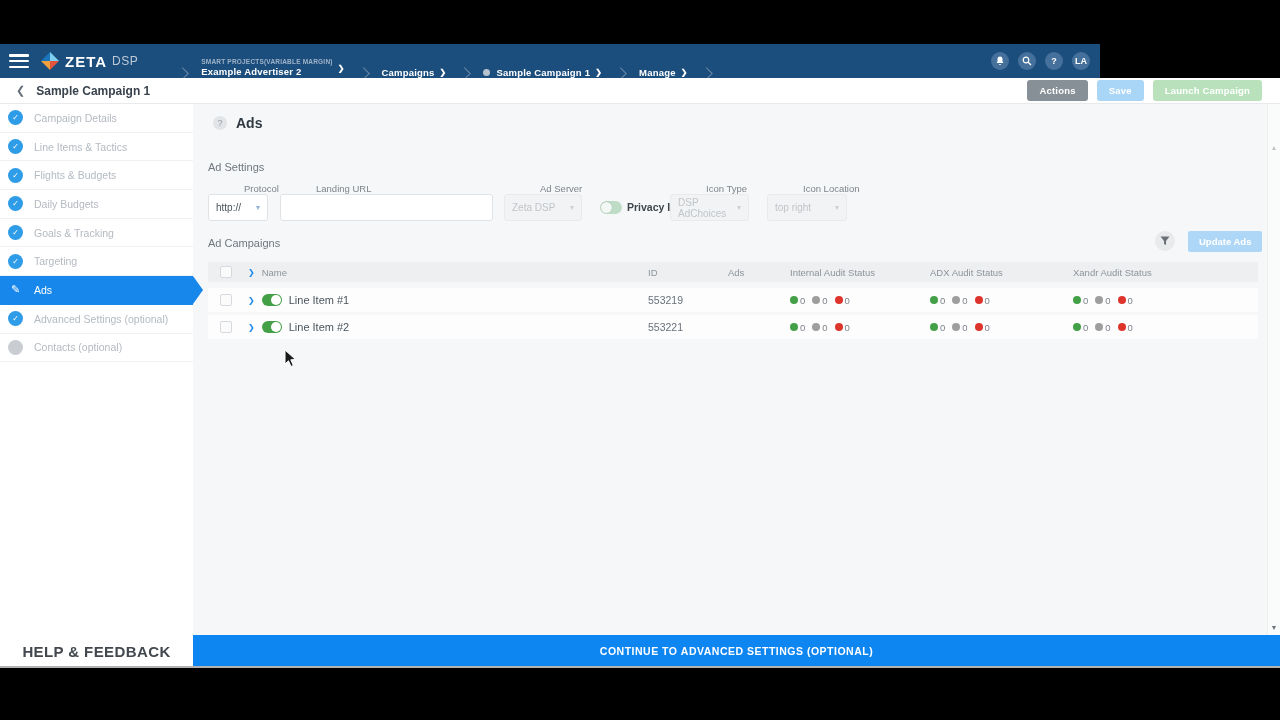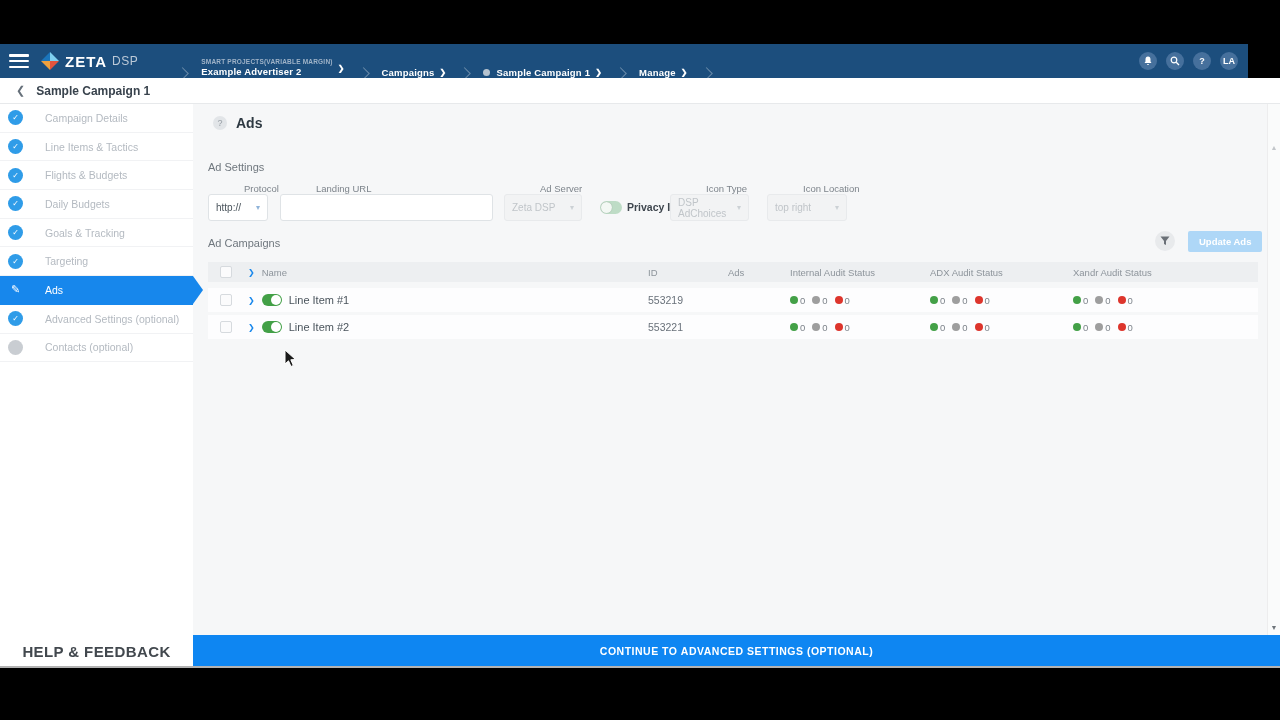--- a/index.html
+++ b/index.html
@@ -1,21 +1,21 @@
 <!DOCTYPE html>
 <html><head>
 <meta charset="utf-8">
 <style>
   html,body{margin:0;padding:0;background:#000;}
   *{box-sizing:border-box;font-family:"Liberation Sans",sans-serif;}
   .stage{position:relative;width:1280px;height:720px;background:#000;overflow:hidden;}
 
   
   .letterbox-top{position:absolute;left:0;top:0;width:1280px;height:44px;background:#000;}
-  .topnav{position:absolute;left:0;top:44px;width:1248px;height:34px;background:#1c4e7d;display:flex;align-items:center;}
+  .topnav{position:absolute;left:0;top:44px;width:1100px;height:34px;background:#1c4e7d;display:flex;align-items:center;}
   .hamburger{width:20px;height:14px;margin-left:9px;display:flex;flex-direction:column;justify-content:space-between;cursor:pointer;}
   .hamburger span{display:block;height:2.5px;background:#fff;border-radius:1px;}
   .brand{display:flex;align-items:center;margin-left:12px;}
   .brand-name{color:#fff;font-weight:bold;font-size:15px;letter-spacing:1px;margin-left:6px;}
   .brand-suffix{color:#bcc9d7;font-size:12px;margin-left:5px;letter-spacing:.5px;}
   .crumbs{display:flex;align-items:flex-end;margin-left:26px;height:34px;}
   .crumb-sep{width:9px;height:9px;border-top:1px solid rgba(255,255,255,.35);border-right:1px solid rgba(255,255,255,.35);transform:rotate(45deg);margin:0 14px;}
   .crumb{display:flex;align-items:center;color:#fff;font-size:9.5px;font-weight:bold;letter-spacing:.2px;cursor:pointer;}
   .crumb .tail{margin-left:5px;font-size:8px;}
   .crumb-stack{display:flex;flex-direction:column;line-height:1.25;}
@@ -33,21 +33,21 @@
   .btn-actions{background:#878f97;}
   .btn-save{background:#a9d5f6;}
   .btn-launch{background:#b9e2bc;}
 
   
   .sidebar{position:absolute;left:0;top:104px;width:193px;height:562px;background:#fff;z-index:5;}
   .side-item{position:relative;height:28.7px;display:flex;align-items:center;padding-left:8px;border-bottom:1px solid #f1f2f4;cursor:pointer;}
   .side-ico{width:15px;height:15px;border-radius:50%;display:flex;align-items:center;justify-content:center;font-size:8px;color:#fff;flex:none;}
   .side-ico.done{background:#2f9ce8;}
   .side-ico.pending{background:#c9cdd2;}
-  .side-label{margin-left:22px;font-size:10.5px;color:#b4bac1;}
+  .side-label{margin-left:11px;font-size:10.5px;color:#b4bac1;}
   .side-item.active{background:#1787ec;border-bottom-color:#1787ec;}
   .side-item.active .side-label{color:#fff;}
   .side-item.active .side-ico{background:transparent;font-size:11px;}
   .side-item.active::after{content:"";position:absolute;right:-10px;top:0;border-left:10px solid #1787ec;border-top:14.4px solid transparent;border-bottom:14.4px solid transparent;}
   .help-link{position:absolute;left:0;bottom:6px;width:100%;text-align:center;font-size:15px;font-weight:bold;color:#42484e;letter-spacing:.4px;cursor:pointer;}
 
   
   .content{position:absolute;left:193px;top:104px;width:1087px;height:531px;background:#f6f7f8;}
   .ads-header{position:absolute;left:20px;top:11px;display:flex;align-items:center;gap:9px;}
   .help-circle{width:14px;height:14px;border-radius:50%;background:#e2e5e8;color:#979ea5;font-size:9px;display:flex;align-items:center;justify-content:center;}
@@ -167,20 +167,25 @@
       </div>
       <div class="nav-circle">
         <span>LA</span>
       </div>
     </div>
   </header>
 
   <div class="subheader">
     <span class="back">❮</span>
     <span class="page-title">Sample Campaign 1</span>
+    <div class="hdr-buttons">
+      <button class="btn btn-actions">Actions</button>
+      <button class="btn btn-save">Save</button>
+      <button class="btn btn-launch">Launch Campaign</button>
+    </div>
   </div>
 
   <aside class="sidebar">
     <div class="side-item">
       <span class="side-ico done">✓</span>
       <span class="side-label">Campaign Details</span>
     </div>
     <div class="side-item">
       <span class="side-ico done">✓</span>
       <span class="side-label">Line Items &amp; Tactics</span>

